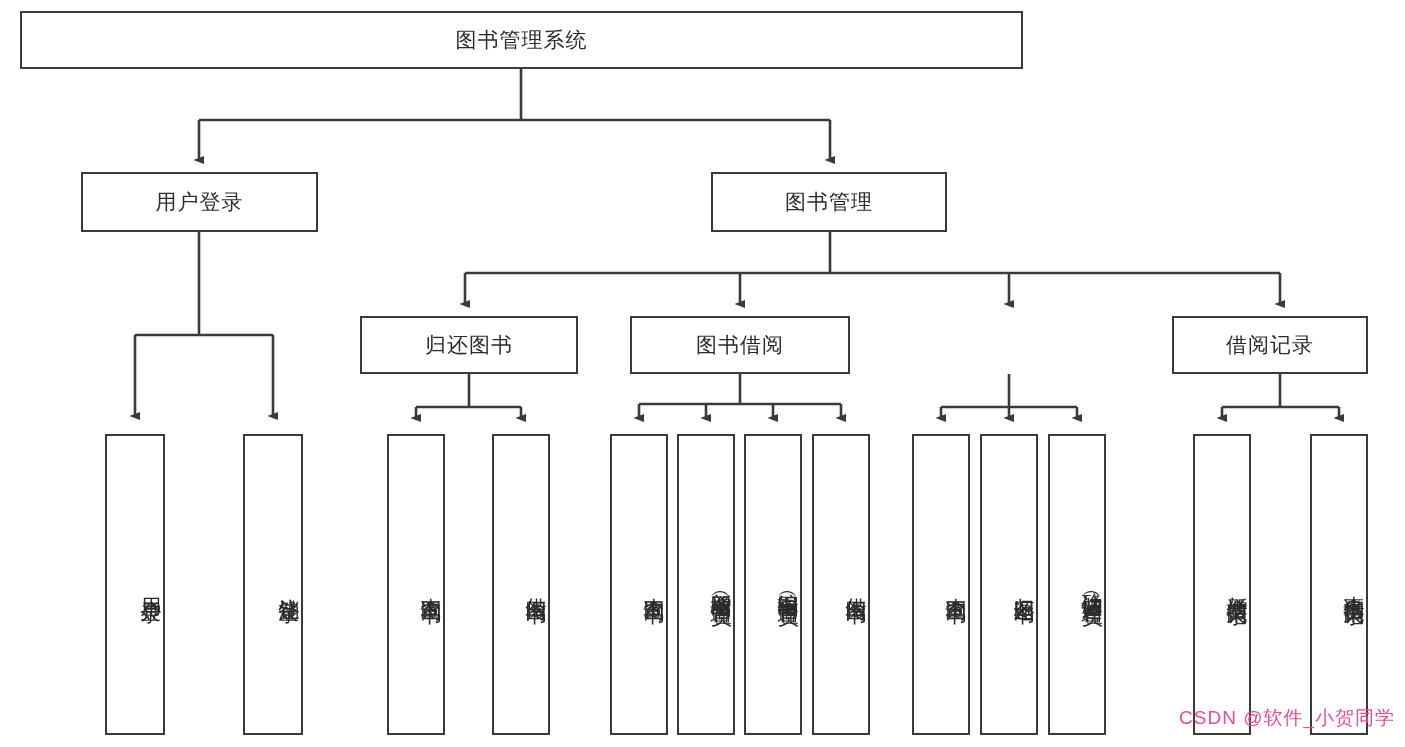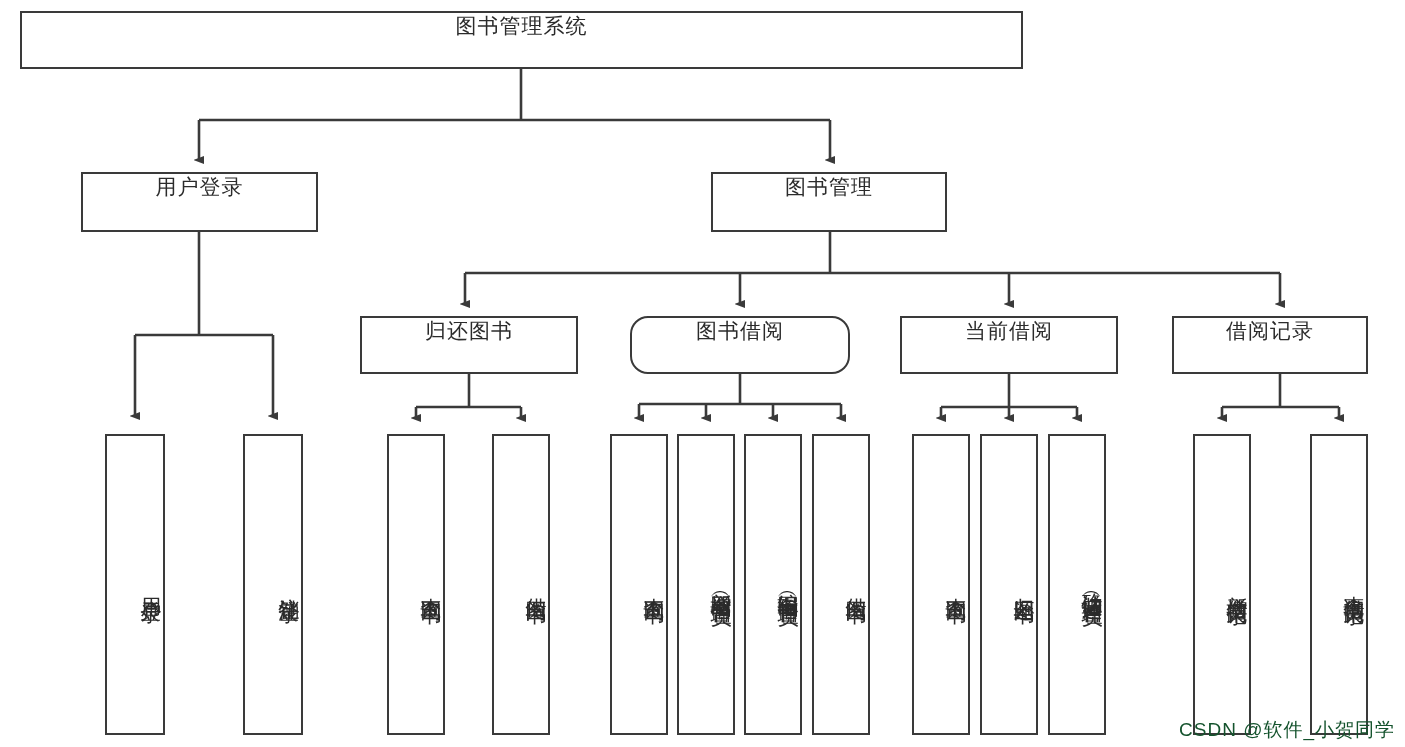--- a/index.html
+++ b/index.html
@@ -24,20 +24,21 @@
     top: 0;
     width: 1405px;
     height: 747px;
   }
   .node {
     position: absolute;
     box-sizing: border-box;
     background: #ffffff;
     border: 2px solid #3a3a3a;
     display: flex;
+    align-items: center;
     justify-content: center;
     color: #2b2b2b;
     z-index: 2;
   }
   .node-h {
     font-size: 21px;
     letter-spacing: 1px;
     line-height: 1.2;
     white-space: nowrap;
   }
@@ -52,23 +53,23 @@
     justify-content: center;
   }
   .node-v .vtext {
     display: block;
     writing-mode: vertical-rl;
     text-orientation: upright;
   }
   #watermark {
     position: absolute;
     right: 10px;
-    bottom: 4px;
+    bottom: 16px;
     font-size: 19px;
-    color: #14532d;
+    color: #ec4899;
     letter-spacing: 1px;
     white-space: nowrap;
     z-index: 3;
     pointer-events: none;
   }
 </style>
 </head>
 <body>
 
 <div id="diagram-root">
@@ -130,25 +131,22 @@
   <div class="node node-h" style="left:81px; top:172px; width:237px; height:60px;">
     <span>用户登录</span>
   </div>
   <div class="node node-h" style="left:711px; top:172px; width:236px; height:60px;">
     <span>图书管理</span>
   </div>
 
   <div class="node node-h" style="left:360px; top:316px; width:218px; height:58px;">
     <span>归还图书</span>
   </div>
-  <div class="node node-h" style="left:630px; top:316px; width:220px; height:58px;border-radius:18px;">
+  <div class="node node-h" style="left:630px; top:316px; width:220px; height:58px;">
     <span>图书借阅</span>
-  </div>
-  <div class="node node-h" style="left:900px; top:316px; width:218px; height:58px;">
-    <span>当前借阅</span>
   </div>
   <div class="node node-h" style="left:1172px; top:316px; width:196px; height:58px;">
     <span>借阅记录</span>
   </div>
 
   <div class="node node-v" style="left:105px; top:434px; width:60px; height:301px;">
     <span class="vtext">用户登录</span>
   </div>
   <div class="node node-v" style="left:243px; top:434px; width:60px; height:301px;">
     <span class="vtext">注销登录</span>

